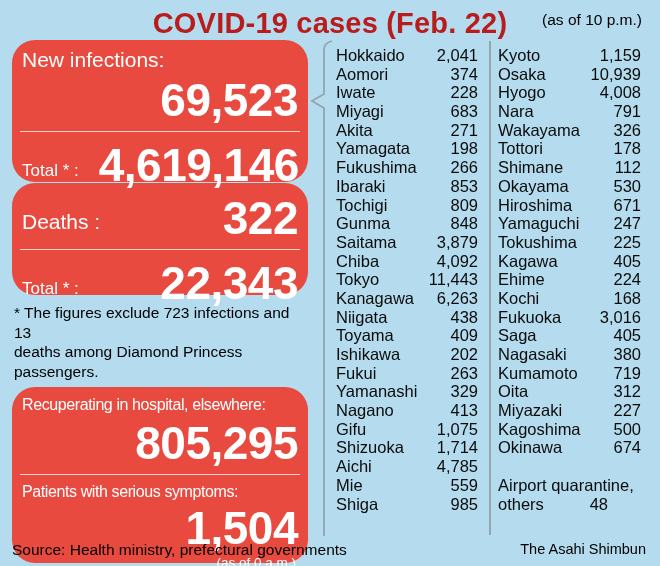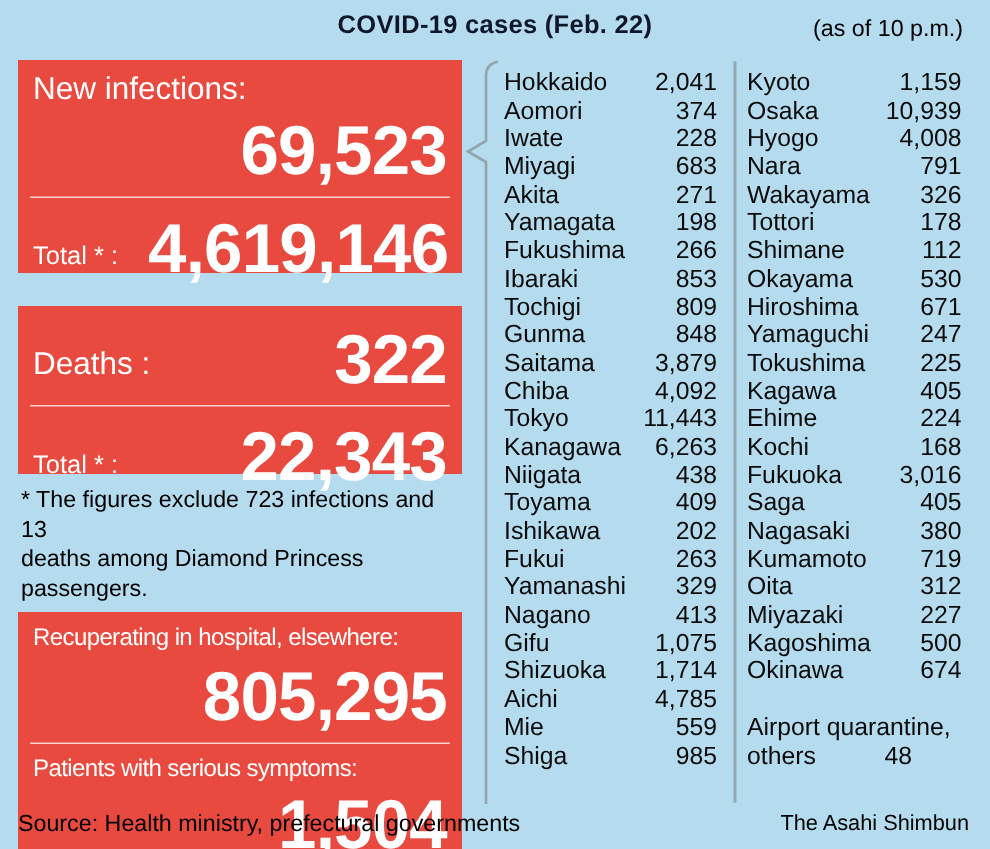--- a/index.html
+++ b/index.html
@@ -6,35 +6,35 @@
   html, body { width: 660px; height: 566px; }
   body {
     font-family: "Liberation Sans", sans-serif;
     background: #b5dcee;
     position: relative;
     overflow: hidden;
     color: #111;
   }
   .title {
     position: absolute; top: 7px; left: 0; width: 100%;
-    text-align: center; font-size: 17px; font-weight: bold; color: #0f172a;
+    text-align: center; font-size: 29px; font-weight: bold; color: #b91c1c;
     letter-spacing: 0.2px;
   }
   .asof-top {
     position: absolute; top: 11px; right: 18px;
     font-size: 15.5px; color: #000;
   }
   .left-col {
     position: absolute; left: 12px; top: 40px; width: 296px;
   }
   .panel {
-    background: #e84a3f; color: #fff; padding: 5px 10px 0 10px;
+    background: #e84a3f; color: #fff; padding: 5px 10px 0 10px; border-radius: 23px;
   }
   .panel-1 { height: 142px; }
-  .panel-2 { height: 112px; margin-top: 22px; padding-top: 2px; }
+  .panel-2 { height: 112px; margin-top: 1px; padding-top: 2px; }
   .panel-3 { height: 176px; margin-top: 6px; }
   .panel-label { font-size: 21px; line-height: 30px; white-space: nowrap; }
   .panel-label-3 { font-size: 16px; line-height: 26px; letter-spacing: -0.4px; white-space: nowrap; }
   .panel-big {
     font-size: 46px; font-weight: bold; line-height: 1.0;
     text-align: right; letter-spacing: -0.5px; white-space: nowrap;
   }
   .big-solo { margin-top: 2px; }
   .panel-divider {
     border-top: 1px solid rgba(255,255,255,0.75);

